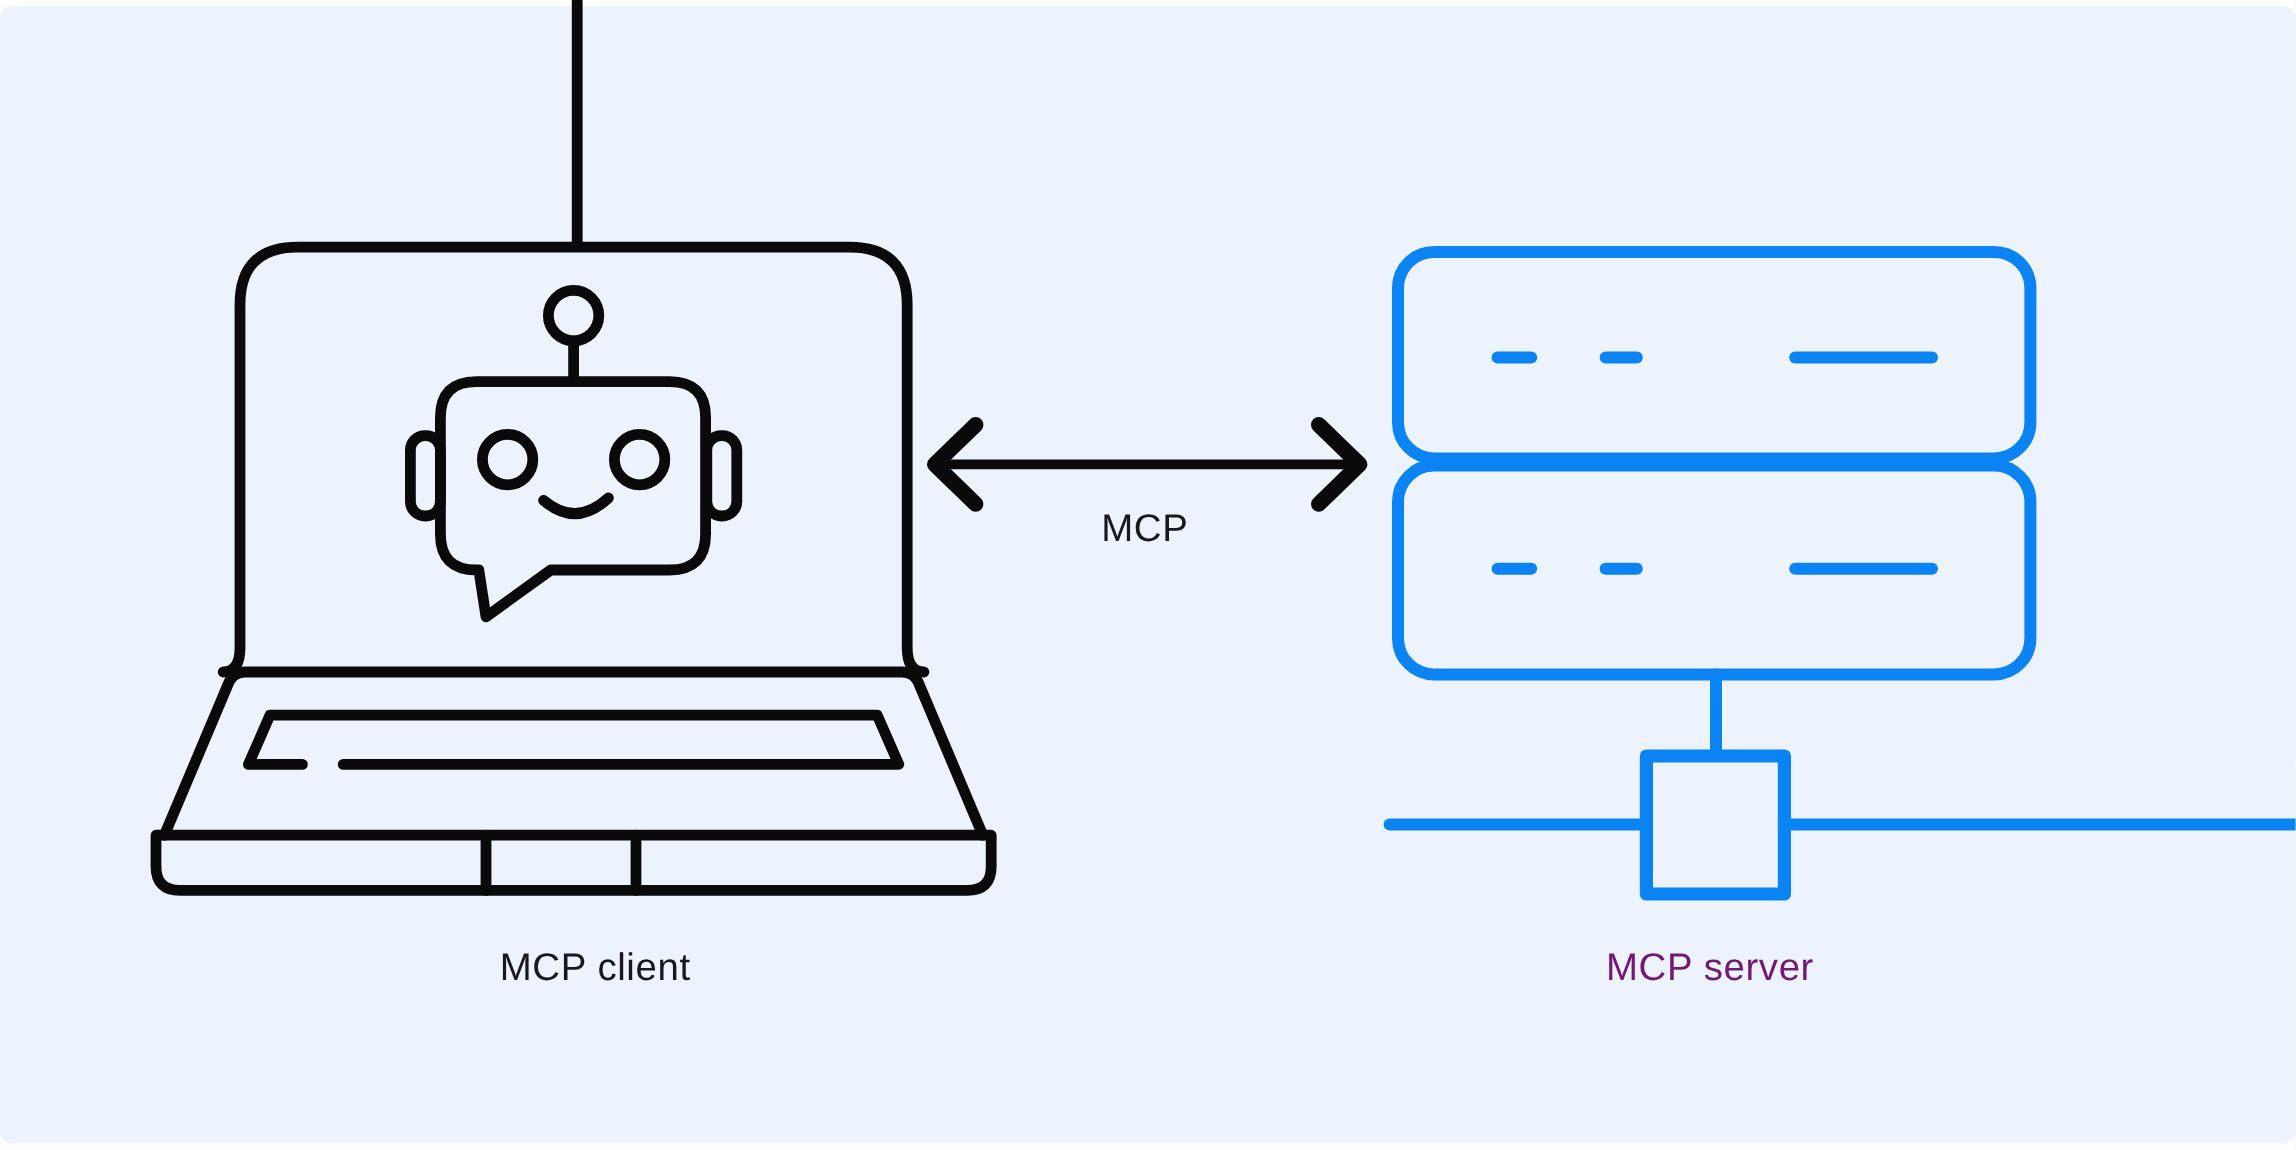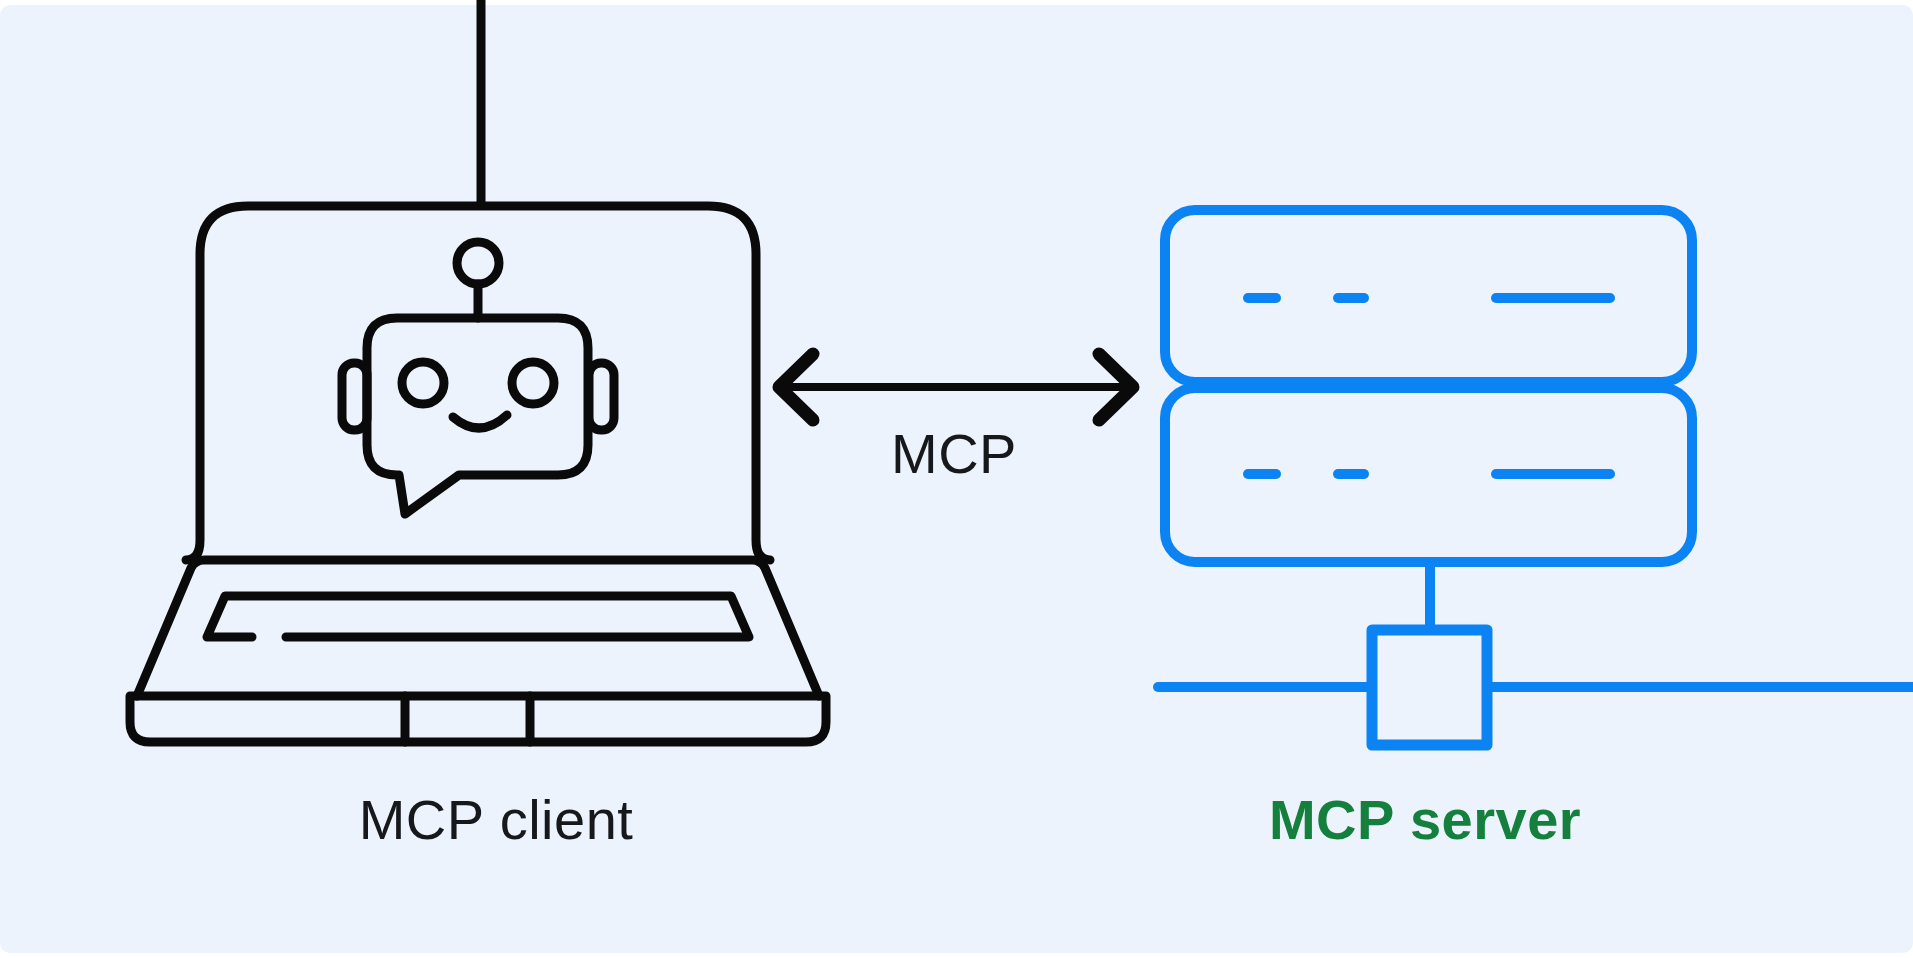--- a/index.html
+++ b/index.html
@@ -8,26 +8,26 @@
     background:#ffffff;
     font-family:"Liberation Sans", sans-serif;
   }
   .panel{
     position:absolute;left:0;right:0;top:5px;bottom:5px;
     background:#edf3fc;border-radius:10px;
   }
   svg.diagram{position:absolute;left:0;top:0;}
   .label{
     position:absolute;transform:translateX(-50%);
-    font-size:56px;line-height:1.1;white-space:nowrap;
+    font-size:32px;line-height:1.1;white-space:nowrap;
     color:#16181c;letter-spacing:0.5px;
   }
   .label.client{left:496px;top:789px;}
   .label.protocol{left:954px;top:423px;}
-  .label.server{left:1425px;top:789px;font-weight:700;color:#15803d;}
+  .label.server{left:1425px;top:789px;font-weight:400;color:#701a75;}
 </style>
 </head>
 <body>
 
 <div class="panel"></div>
 
 <svg class="diagram" width="1913" height="958" viewBox="0 0 1913 958">
 
   <path d="M 481 0 V 208" stroke="#0a0a0a" stroke-width="9" fill="none"></path>
 

